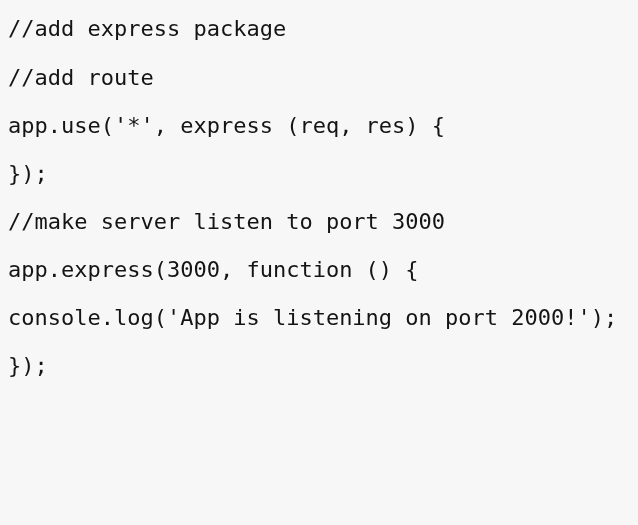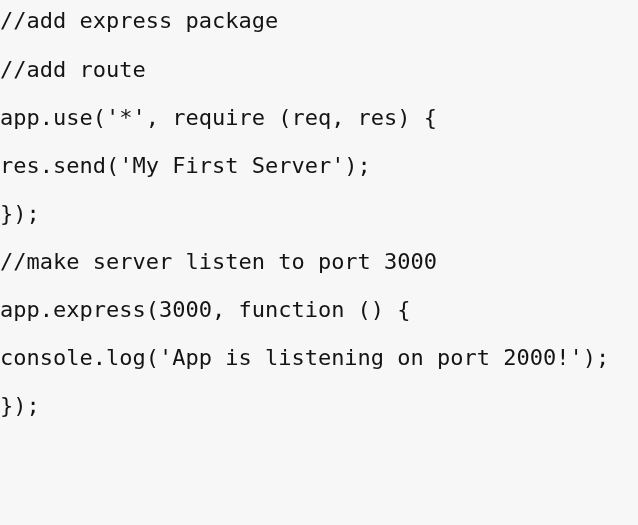--- a/index.html
+++ b/index.html
@@ -10,21 +10,21 @@
     width: 638px;
     height: 525px;
     background: #f7f7f8;
     overflow: hidden;
     font-family: "DejaVu Sans Mono", "Liberation Mono", monospace;
   }
   #code-block {
     width: 638px;
     height: 525px;
     box-sizing: border-box;
-    padding: 0;
+    padding: 8px;
     background: #f7f7f8;
   }
   .code-line {
     display: block;
     height: 48px;
     line-height: 48px;
     font-size: 22px;
     font-family: "DejaVu Sans Mono", "Liberation Mono", monospace;
     color: #141414;
     white-space: pre;
@@ -36,20 +36,19 @@
     height: 46px;
     line-height: 42px;
   }
 </style>
 </head>
 <body>
 
 <div id="code-block">
   <pre class="code-line">//add express package</pre>
   <pre class="code-line">//add route</pre>
-  <pre class="code-line">app.use('*', require (req, res) {</pre>
-  <pre class="code-line">res.send('My First Server');</pre>
+  <pre class="code-line">app.use('*', express (req, res) {</pre>
   <pre class="code-line">});</pre>
   <pre class="code-line">//make server listen to port 3000</pre>
   <pre class="code-line">app.express(3000, function () {</pre>
   <pre class="code-line">console.log('App is listening on port 2000!');</pre>
   <pre class="code-line">});</pre>
 </div>
 
 </body></html>

